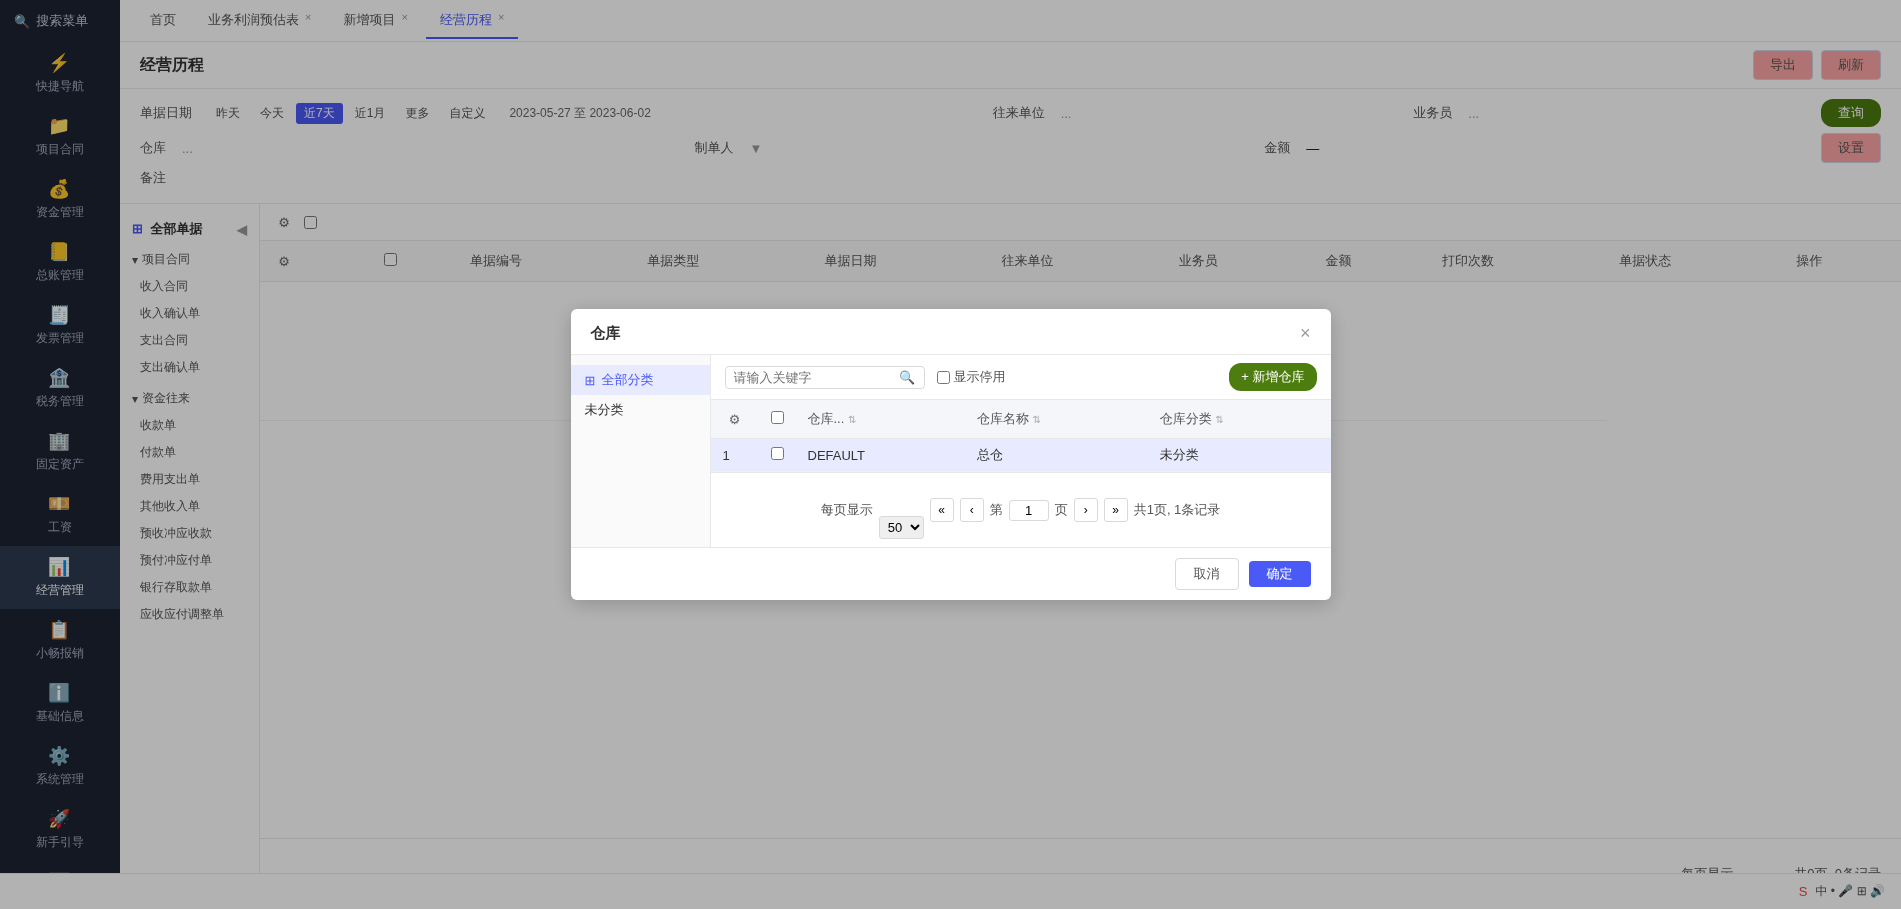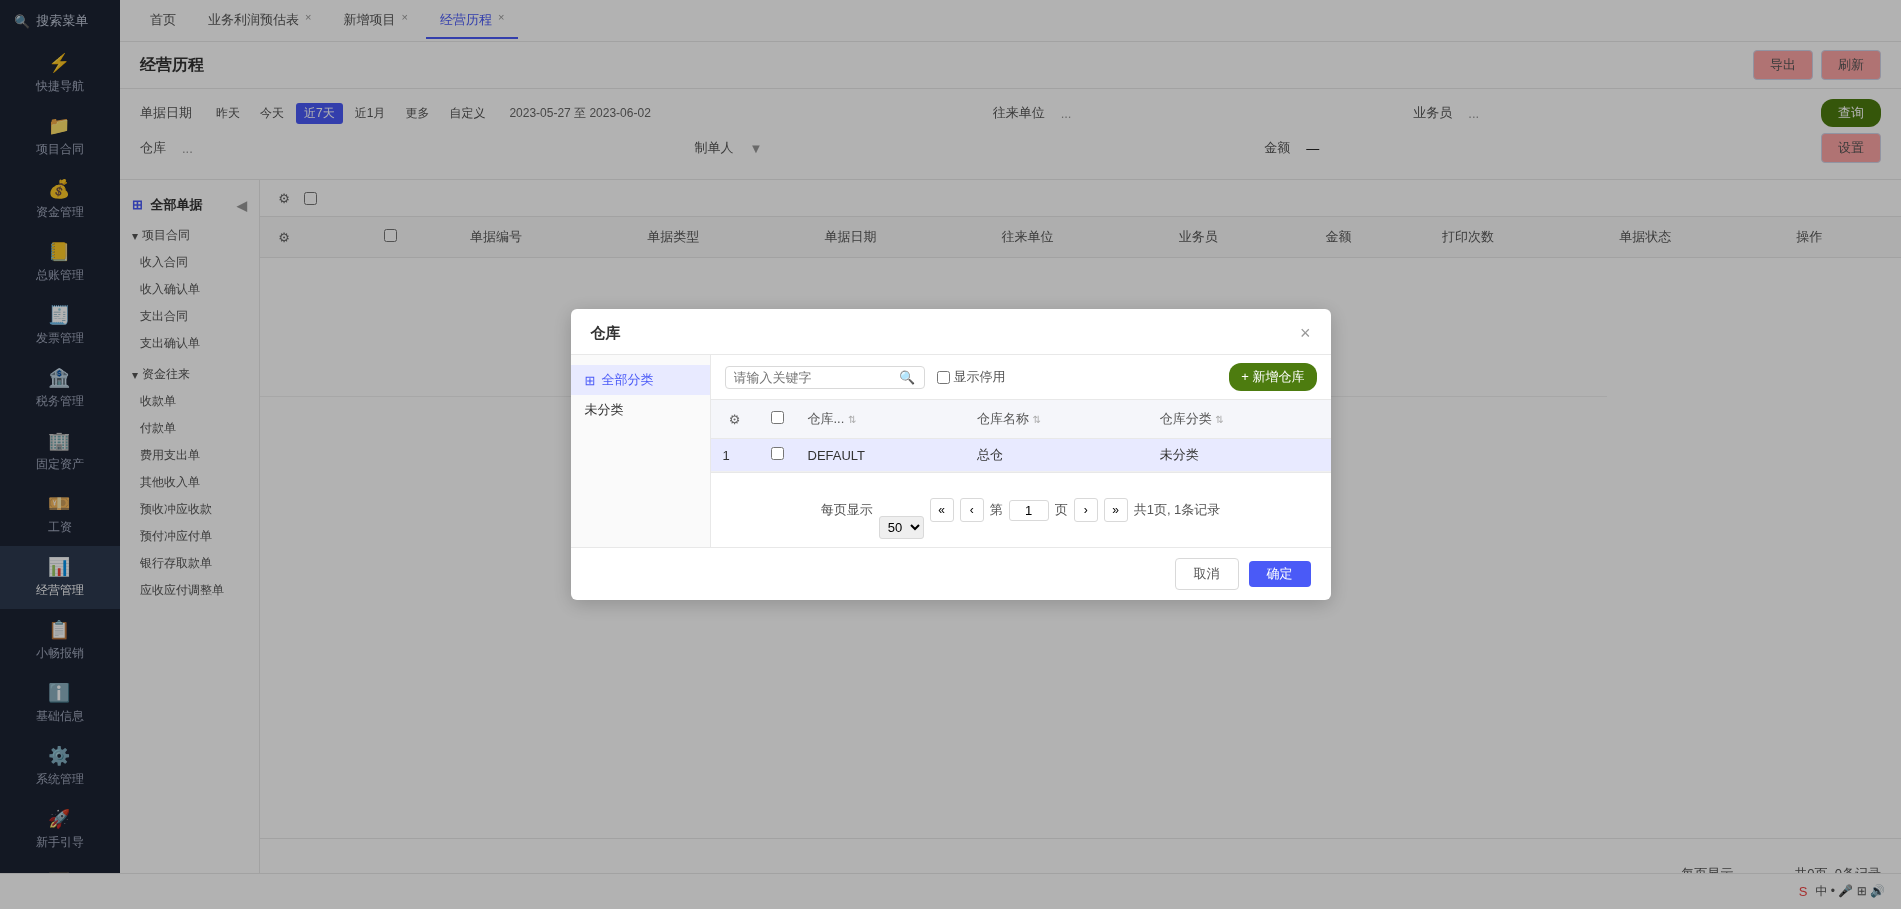--- a/index.html
+++ b/index.html
@@ -236,20 +236,23 @@
       <span class="filter-label">仓库</span>
       <span class="filter-dots">...</span>
       <span style="flex:1;"></span>
       <span class="filter-label">制单人</span>
       <span class="filter-dots">▼</span>
       <span style="flex:1;"></span>
       <span class="filter-label">金额</span>
       <span>—</span>
       <span style="flex:1;"></span>
       <button class="btn-outline" style="min-width:60px;">设置</button>
+    </div>
+    <div class="filter-row">
+      <span class="filter-label">备注</span>
     </div>
   </div>
 
   <div class="content-area">
 
     <div class="left-panel">
       <div class="panel-header">
         <span>
           <span style="color:#4a5af7;margin-right:4px;">⊞</span>
           <span>全部单据</span>

